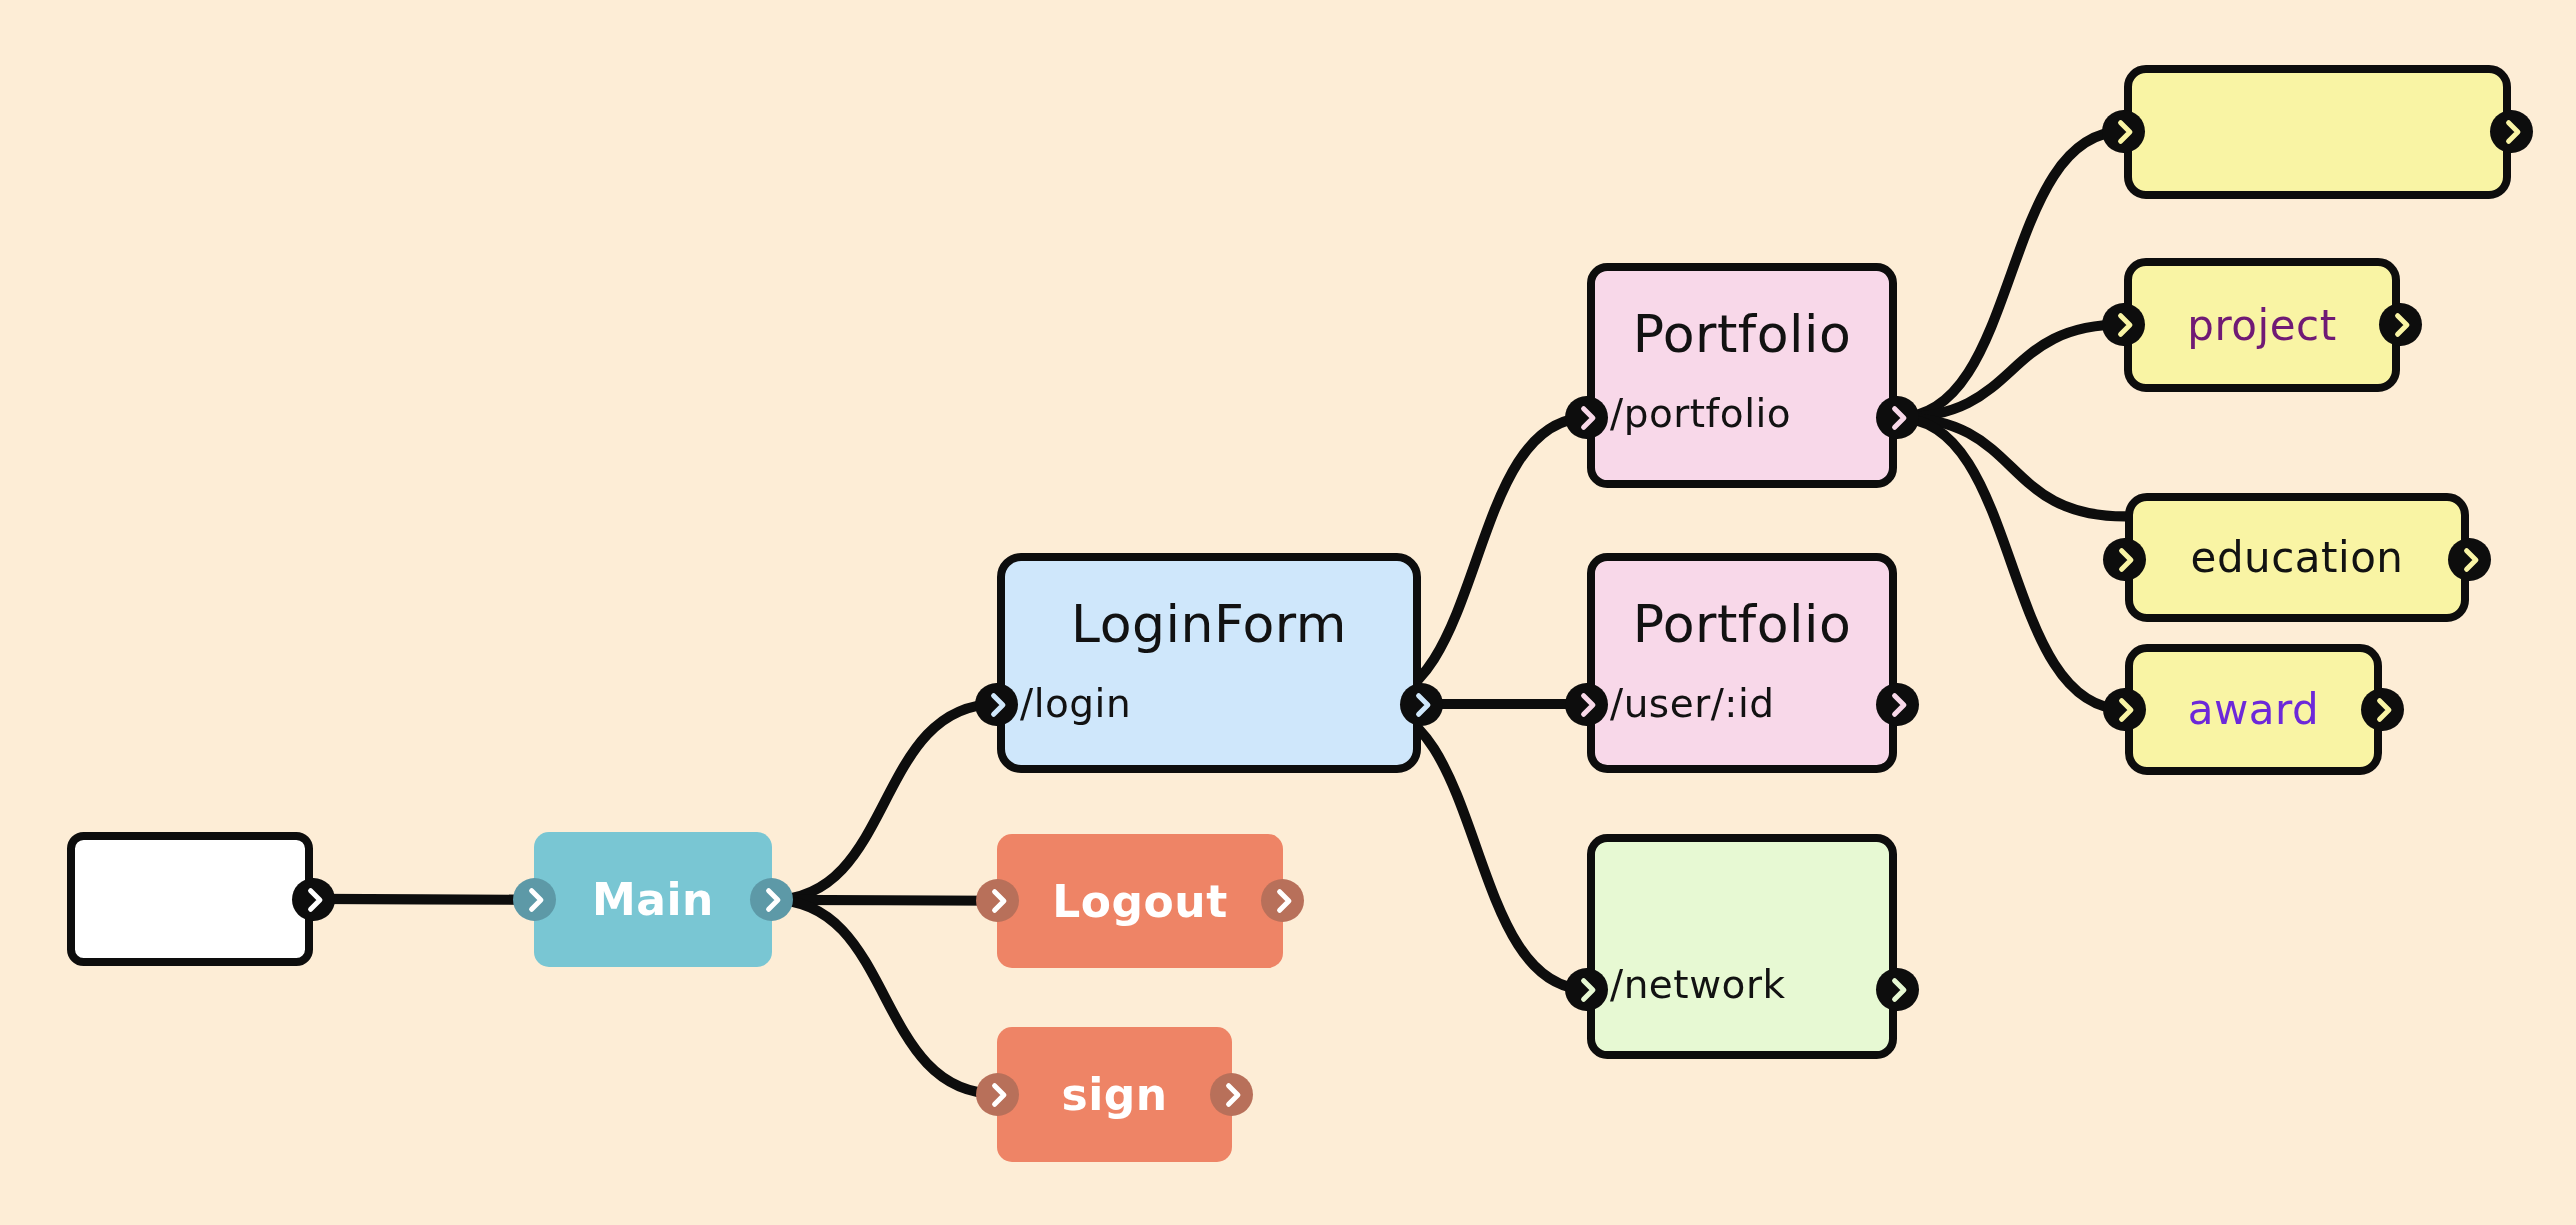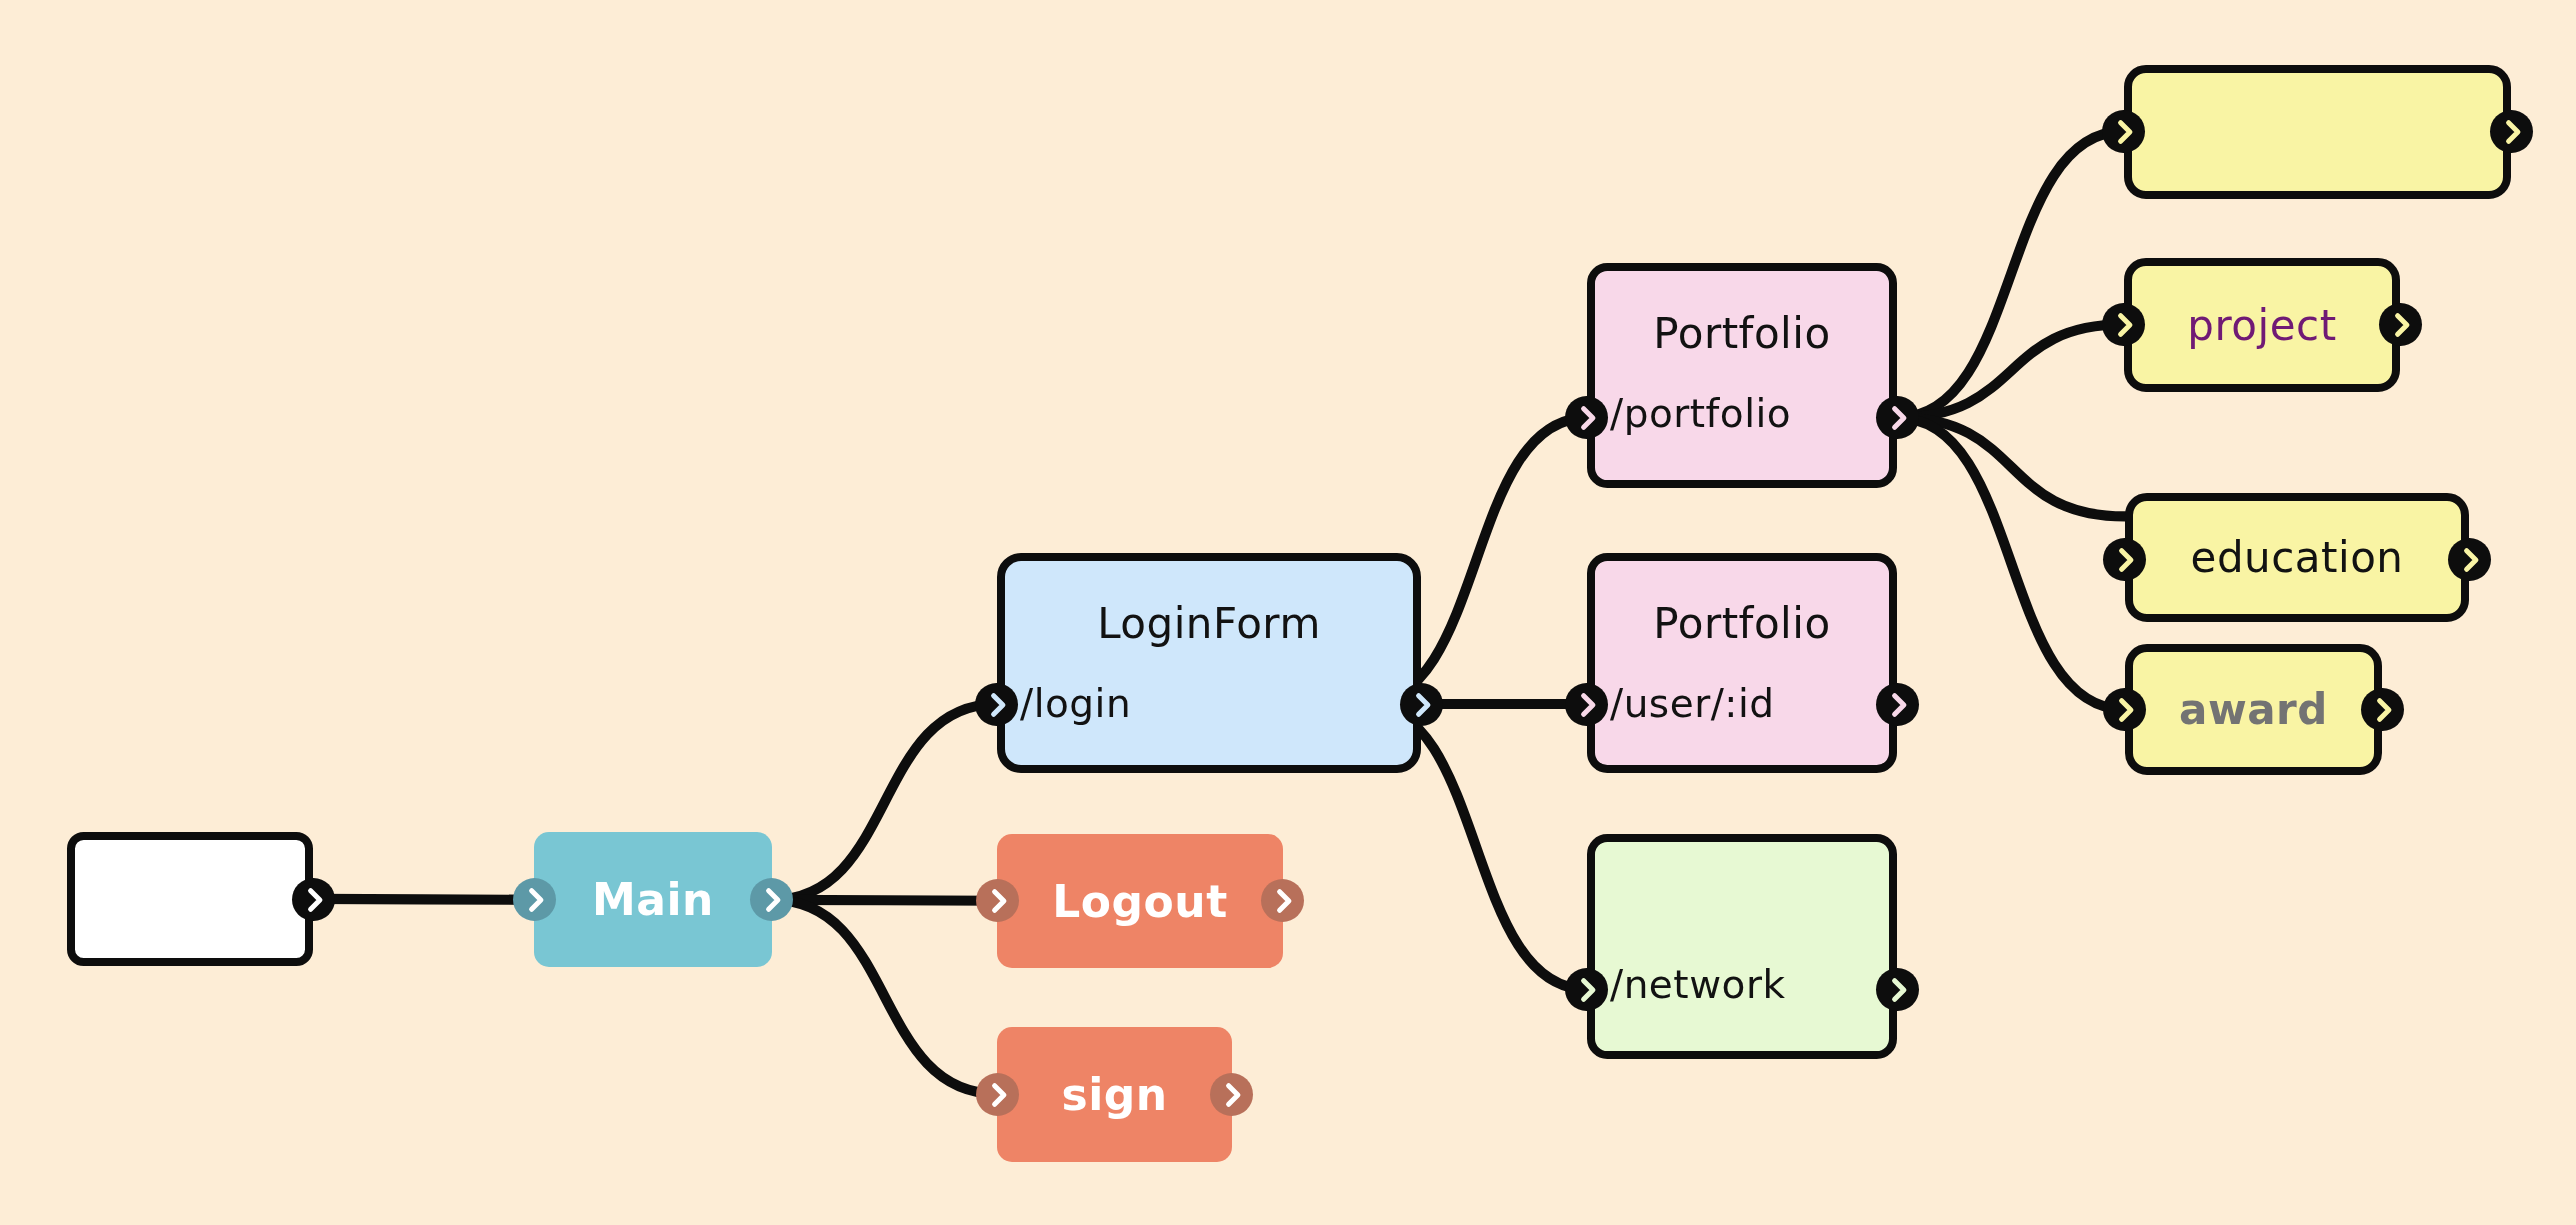--- a/index.html
+++ b/index.html
@@ -26,21 +26,21 @@
   .pill-label{
     position:absolute;inset:0;
     display:flex;align-items:center;justify-content:center;
     font-size:42px;
     letter-spacing:0.5px;
   }
   .pill-label.bold{font-size:44px;}
   .card-title{
     position:absolute;left:0;right:0;top:37px;
     text-align:center;
-    font-size:42px;line-height:52px;
+    font-size:52px;line-height:52px;
     letter-spacing:0.5px;
   }
   .card-route{
     position:absolute;left:15px;top:117px;
     font-size:39px;line-height:52px;
     letter-spacing:0.5px;
   }
   .handle{
     position:absolute;
     width:43px;height:43px;
@@ -212,21 +212,21 @@
           <polyline points="5,5 15,15 5,25" stroke="#F9F4A4"></polyline>
         </svg>
     </div>
     <div class="handle handle-right" style="background: rgb(13, 13, 13); top: 37px; right: -30px;">
       <svg viewBox="0 0 20 30">
           <polyline points="5,5 15,15 5,25" stroke="#F9F4A4"></polyline>
         </svg>
     </div>
   </div>
     <div class="node bordered" style="left: 2125px; top: 644px; width: 257px; height: 131px; background: rgb(249, 244, 164); border-radius: 22px;">
-    <div class="pill-label" style="color: #737373; font-weight: bold;">award</div>
+    <div class="pill-label" style="color: #6d28d9;">award</div>
 
     <div class="handle handle-left" style="background: rgb(13, 13, 13); top: 36px; left: -30px;">
       <svg viewBox="0 0 20 30">
           <polyline points="5,5 15,15 5,25" stroke="#F9F4A4"></polyline>
         </svg>
     </div>
     <div class="handle handle-right" style="background: rgb(13, 13, 13); top: 36px; right: -30px;">
       <svg viewBox="0 0 20 30">
           <polyline points="5,5 15,15 5,25" stroke="#F9F4A4"></polyline>
         </svg>

